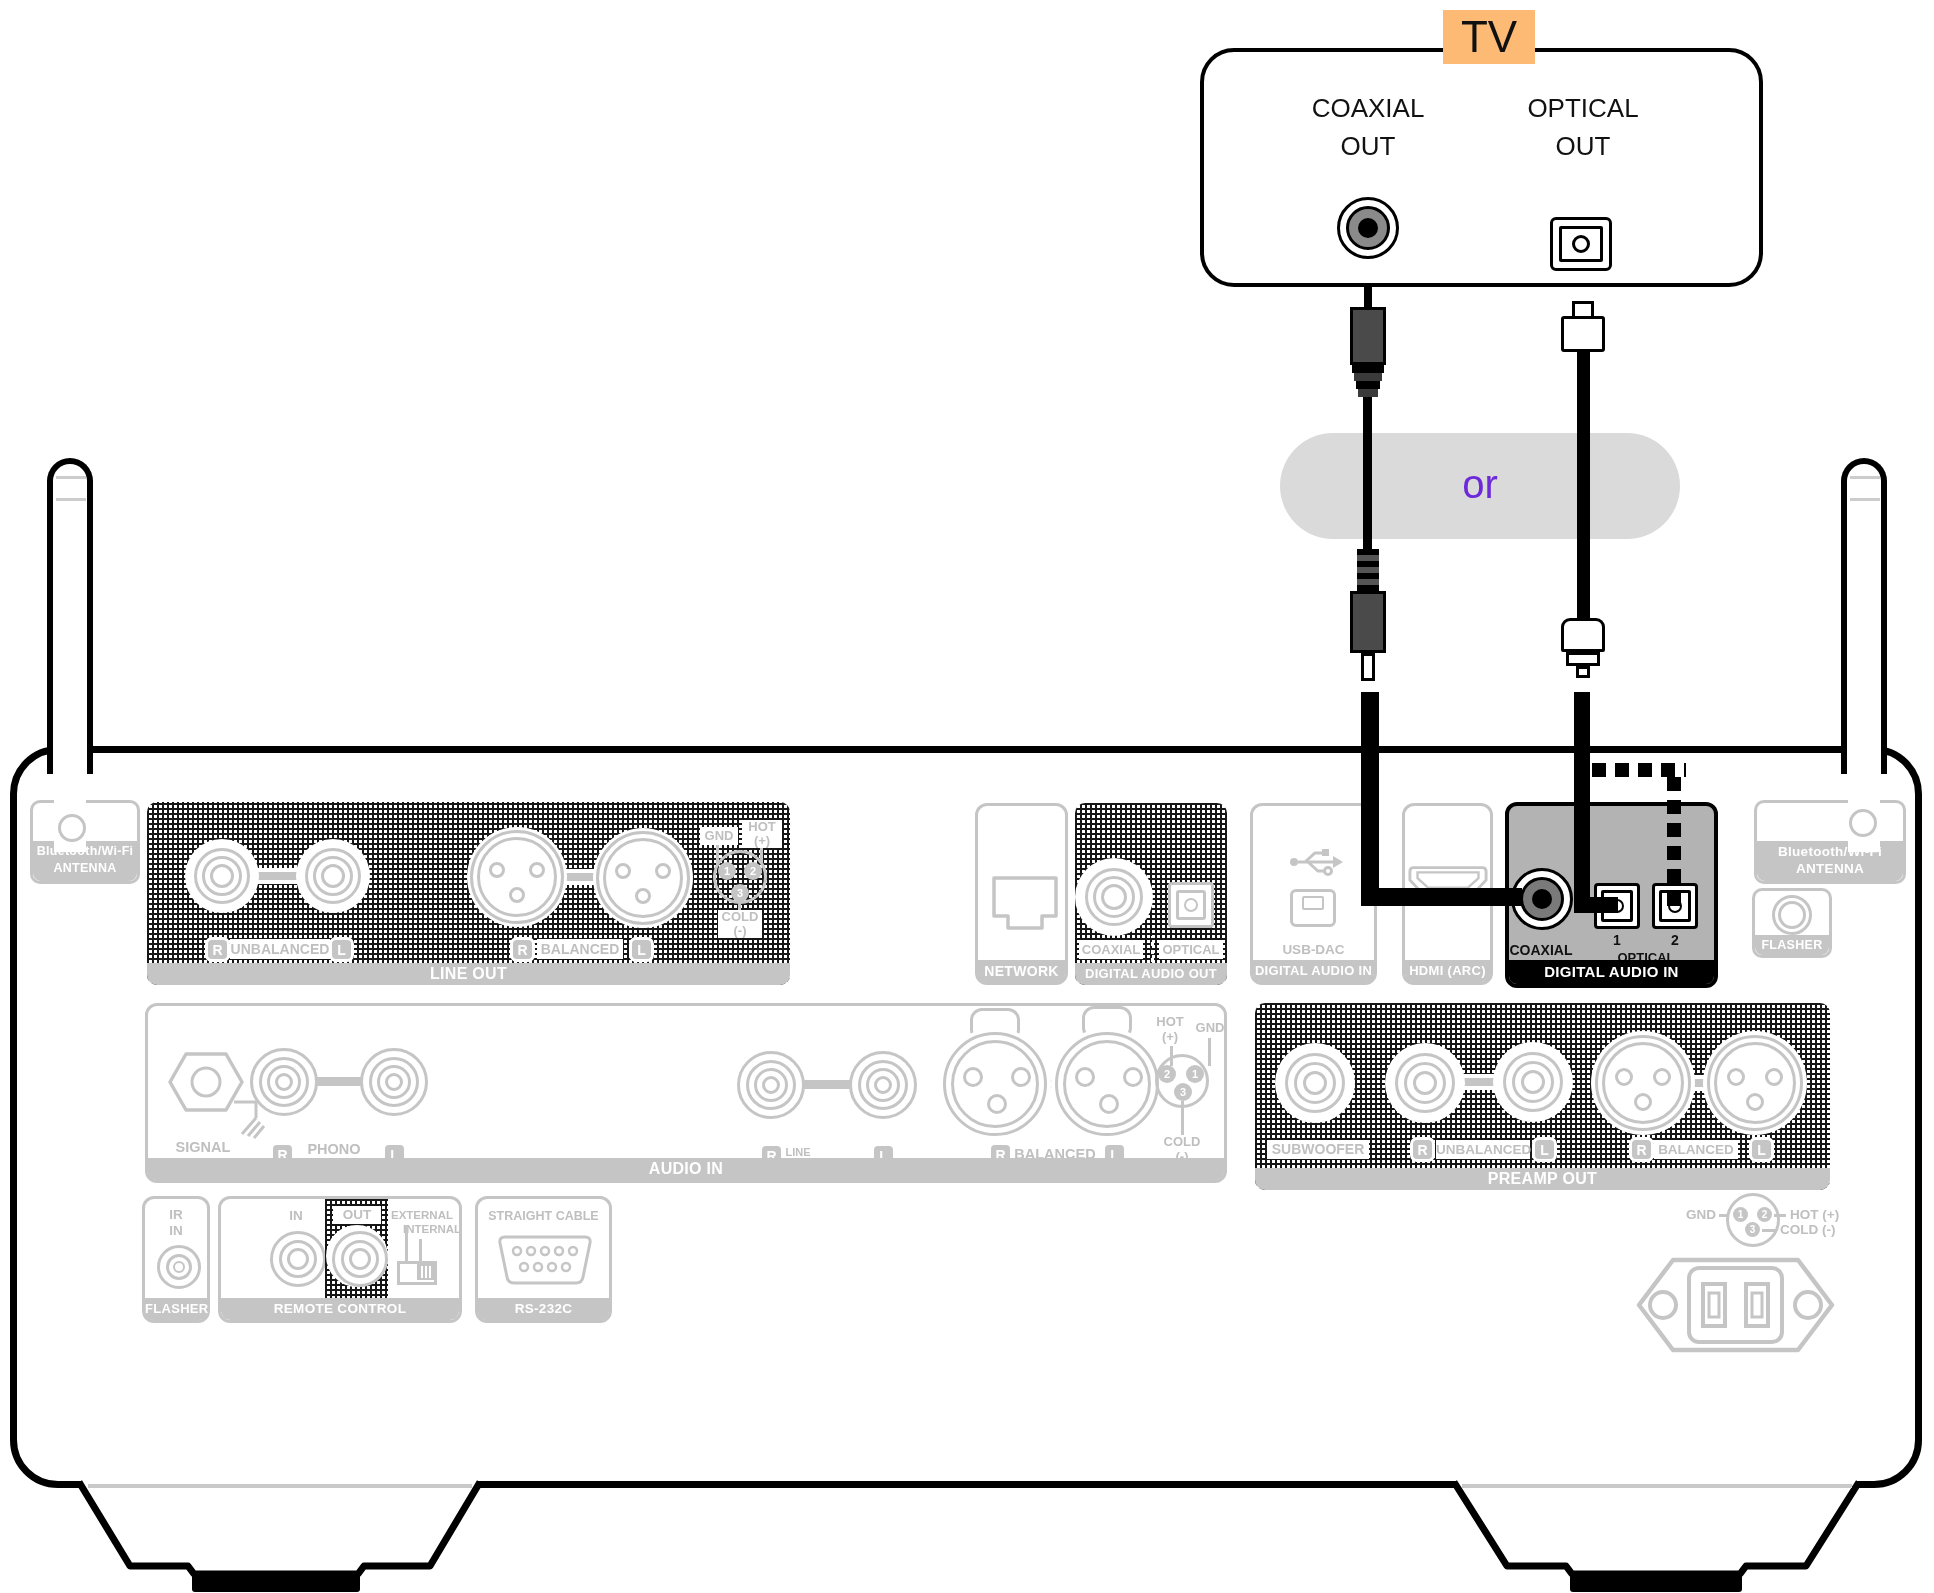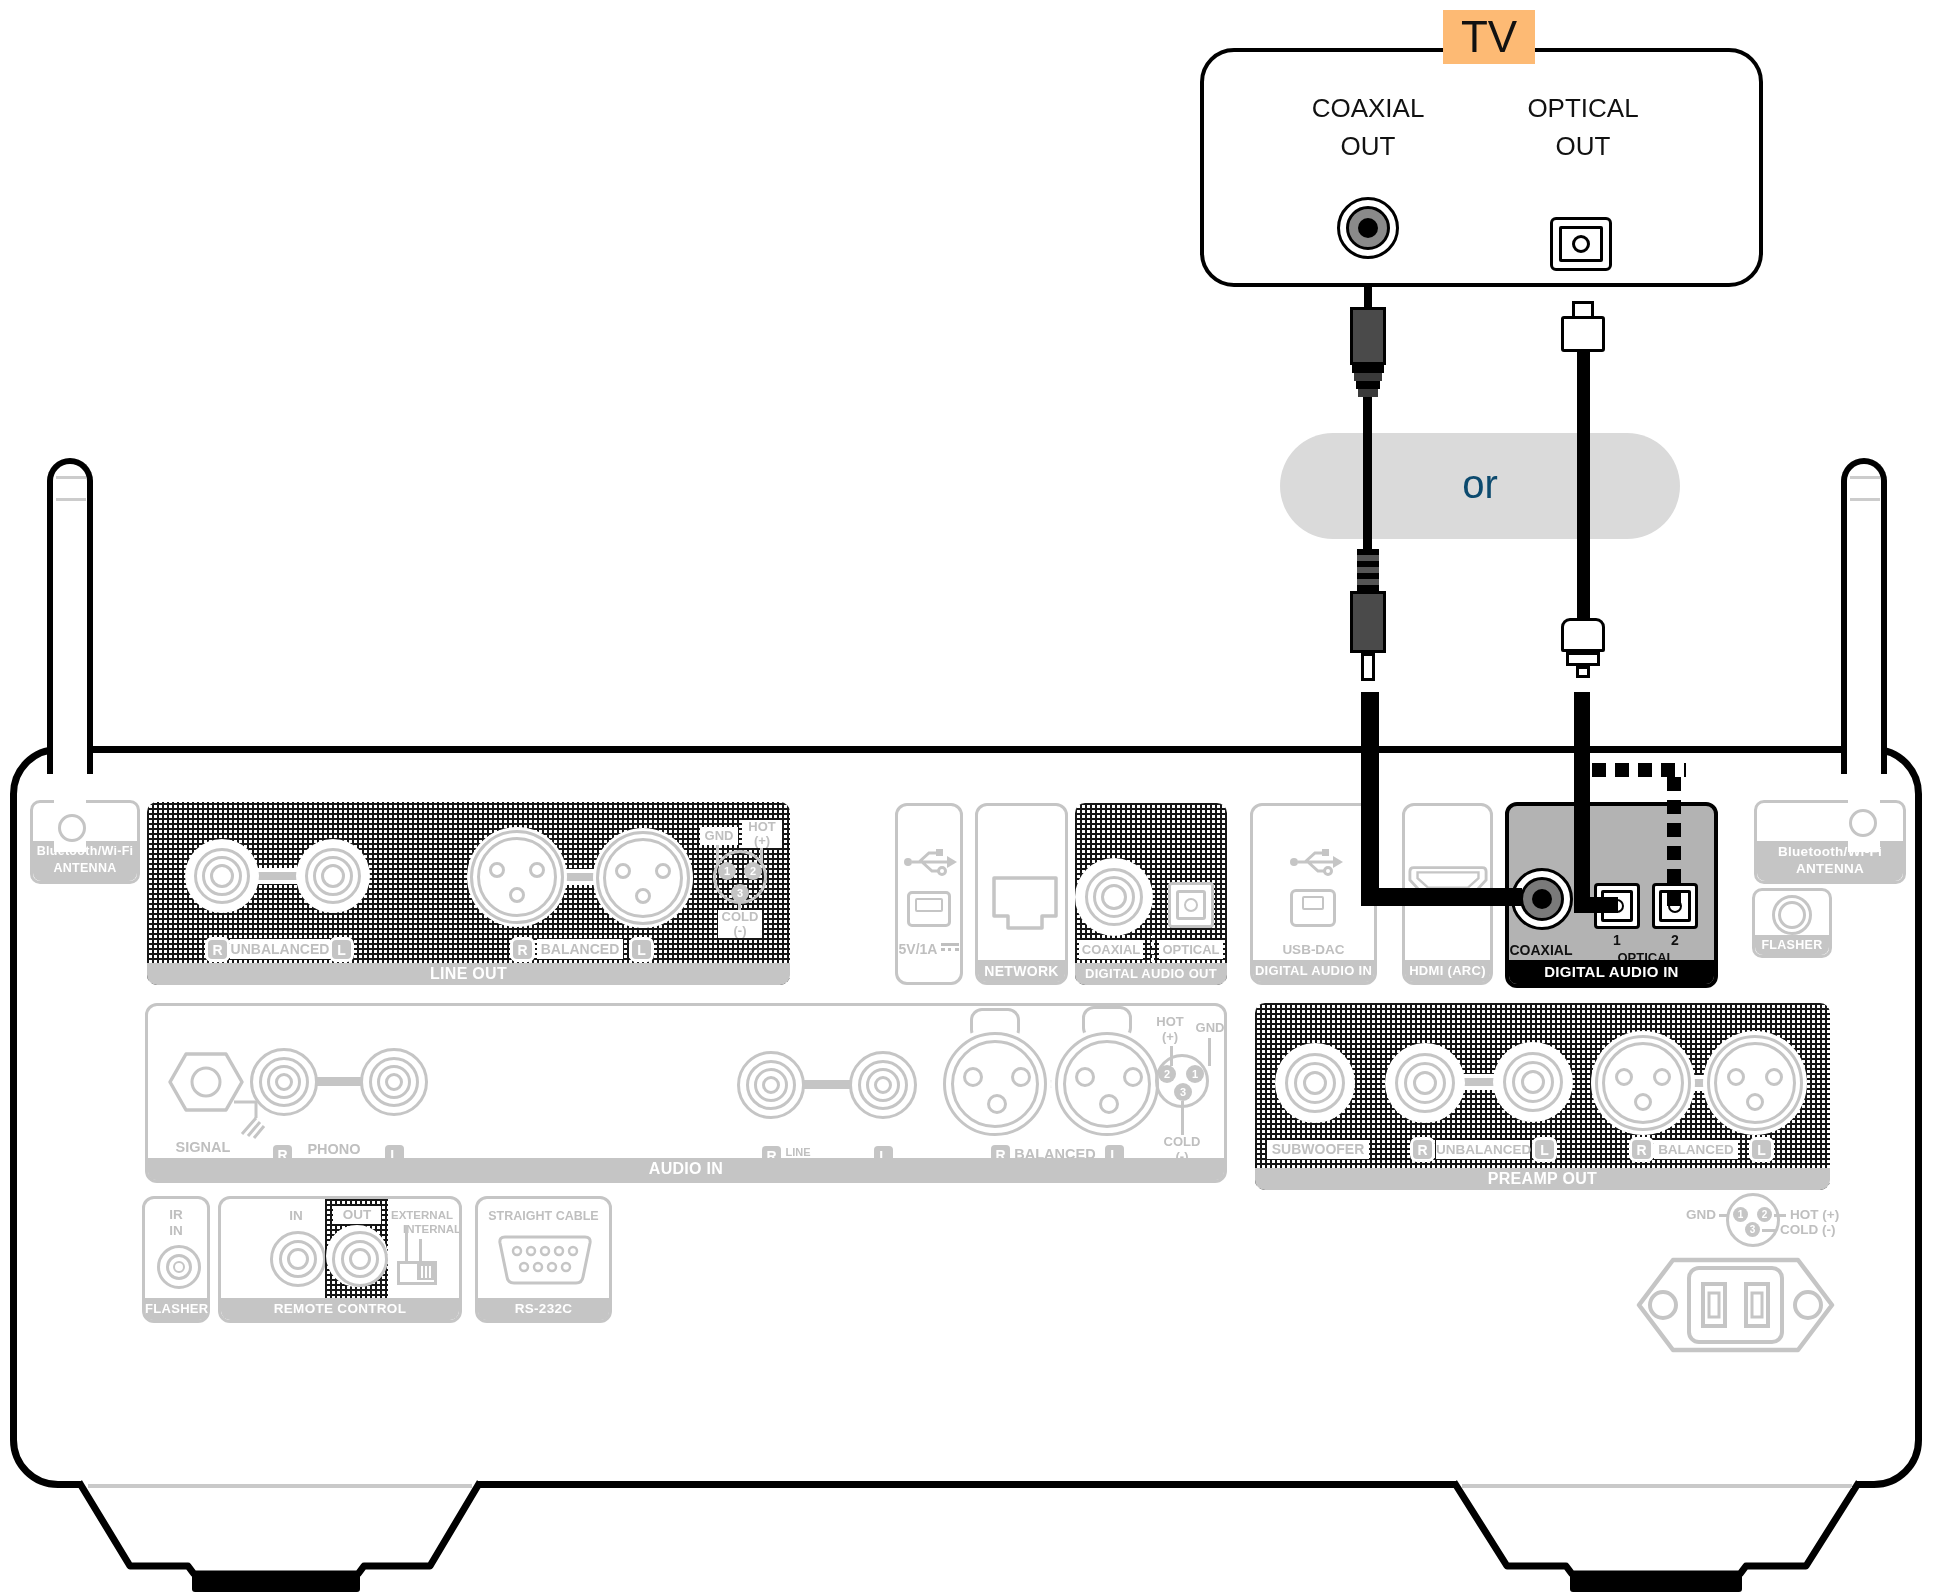--- a/index.html
+++ b/index.html
@@ -89,33 +89,20 @@
     <span class="pin" style="left:571px;top:60px;width:18px;height:18px;line-height:18px;font-size:11px">1</span>
     <span class="pin" style="left:597px;top:60px;width:18px;height:18px;line-height:18px;font-size:11px">2</span>
     <span class="pin" style="left:584px;top:82px;width:18px;height:18px;line-height:18px;font-size:11px">3</span>
     <span class="gline" style="left:591px;top:100px;width:3px;height:8px"></span>
     <span class="a wb" style="left:571px;top:108px;width:44px;font-size:13px;line-height:14px">
       <span>COLD</span><br><span>(-)</span></span>
 
     <div class="strip" style="height:22px;line-height:22px;font-size:16px">LINE OUT</div>
   </div>
 
-  <div class="a gb" style="left:895px;top:803px;width:62px;height:176px">
-    <svg style="left:5px;top:38px" width="54" height="36" viewBox="0 0 54 36">
-      <circle cx="5" cy="18" r="4" fill="#c5c5c5"></circle>
-      <path d="M9,18 H44 M16,18 L26,9 H34 M19,18 L29,27 H35" fill="none" stroke="#c5c5c5" stroke-width="3"></path>
-      <rect x="33" y="5" width="7" height="7" fill="#c5c5c5"></rect>
-      <circle cx="39" cy="27" r="3.5" fill="none" stroke="#c5c5c5" stroke-width="3"></circle>
-      <polygon points="44,12 54,18 44,24" fill="#c5c5c5"></polygon>
-    </svg>
-    <span class="a" style="left:9px;top:85px;width:38px;height:30px;border:3px solid #c5c5c5;border-radius:5px"></span>
-    <span class="a" style="left:17px;top:92px;width:24px;height:10px;border:2.5px solid #c5c5c5;border-radius:2px"></span>
-    <span class="a gt" style="left:-8px;top:135px;width:78px;font-size:14px">
-      <span>5V/1A</span><span class="dc"></span></span>
-  </div>
 
   <div class="a gb" style="left:975px;top:803px;width:87px;height:176px">
     <svg style="left:12px;top:68px" width="70" height="58" viewBox="0 0 70 58">
       <path d="M4,4 H66 V42 H52 V54 H18 V42 H4 Z" fill="none" stroke="#c5c5c5" stroke-width="3.5" stroke-linejoin="round"></path>
     </svg>
     <div class="strip" style="height:22px;line-height:22px;font-size:14px">NETWORK</div>
   </div>
 
   <div class="a hatch" style="left:1075px;top:803px;width:152px;height:182px">
     <div class="wdisc" style="left:0px;top:55px;width:78px;height:78px">
@@ -413,21 +400,21 @@
   <div class="a" style="left:1337px;top:197px;width:56px;height:56px;border:3px solid #000;border-radius:50%;background:#fff">
     <span class="ring" style="width:38px;height:38px;border-color:#000;background:#8a8a8a"></span>
     <span class="ring" style="width:20px;height:20px;border:none;background:#000"></span>
   </div>
   <div class="a" style="left:1550px;top:217px;width:56px;height:48px;border:3.5px solid #000;border-radius:6px;background:#fff">
     <span class="ring" style="width:38px;height:30px;border-color:#000;border-radius:2px"></span>
     <span class="ring" style="width:12px;height:12px;border-color:#000"></span>
   </div>
 
   <div class="a" style="left:1280px;top:433px;width:400px;height:106px;border-radius:53px;background:#dadada">
-    <span class="a kt" style="left:0;top:0;width:400px;font-size:40px;line-height:102px;color:#0c4a6e">or</span>
+    <span class="a kt" style="left:0;top:0;width:400px;font-size:40px;line-height:102px;color:#6d28d9">or</span>
   </div>
 
   <div>
     <span class="blk" style="left:1364px;top:285px;width:8px;height:24px"></span>
     <span class="a" style="left:1350px;top:307px;width:30px;height:52px;background:#4a4a4a;border:3px solid #000"></span>
     <span class="blk" style="left:1352px;top:365px;width:32px;height:8px"></span>
     <span class="a" style="left:1354px;top:373px;width:28px;height:8px;background:#3a3a3a"></span>
     <span class="blk" style="left:1356px;top:381px;width:24px;height:8px"></span>
     <span class="a" style="left:1358px;top:389px;width:20px;height:8px;background:#3a3a3a"></span>
     <span class="blk" style="left:1363px;top:397px;width:9px;height:152px"></span>

